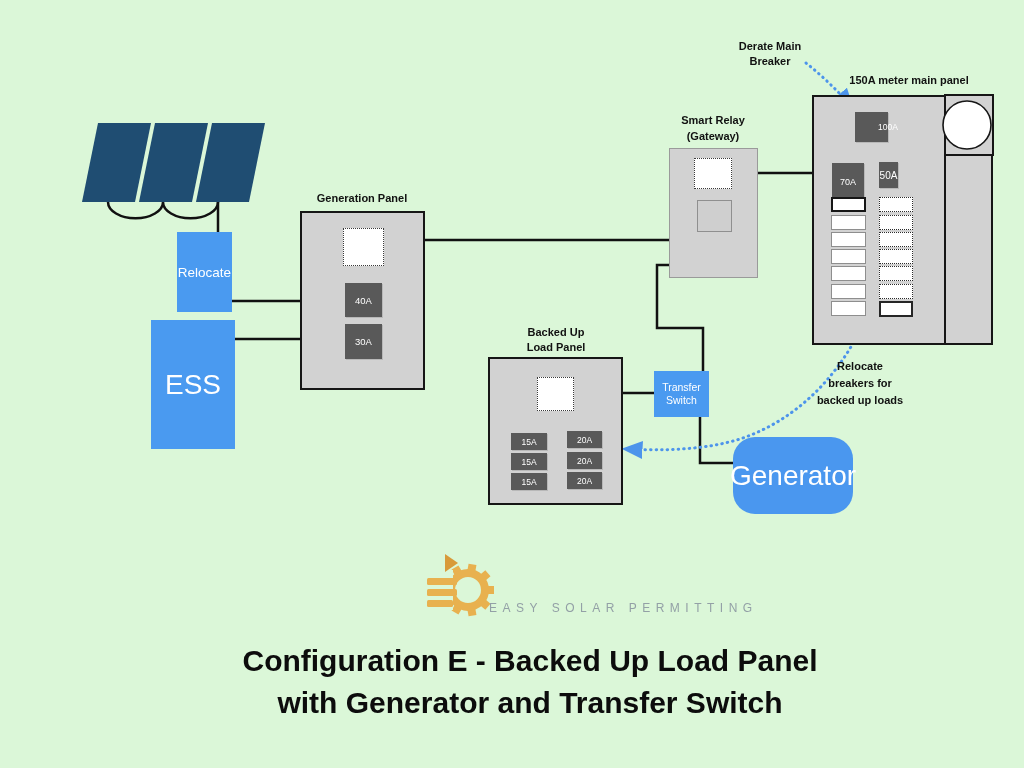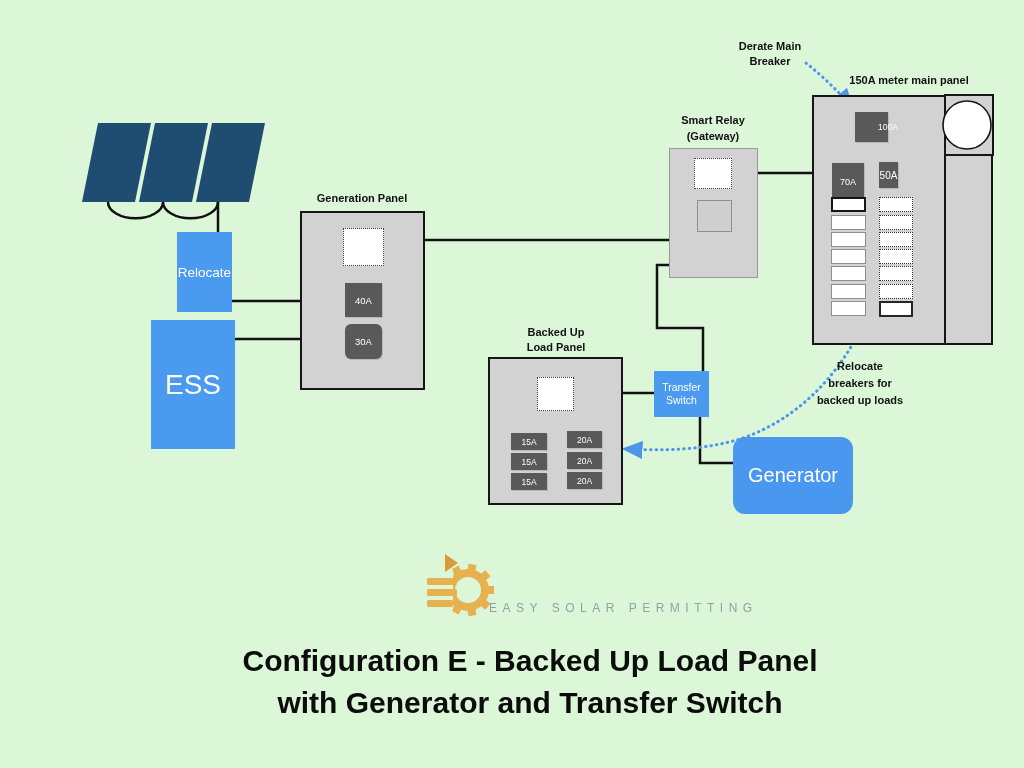--- a/index.html
+++ b/index.html
@@ -70,21 +70,21 @@
   </div>
 
   <div class="lbl" style="left:282px;top:190px;width:160px;">
     <span>Generation Panel</span>
   </div>
   <div class="panel" style="left:300px;top:211px;width:125px;height:179px;"></div>
   <div class="wsq" style="left:343px;top:228px;width:41px;height:38px;"></div>
   <div class="brk" style="left:345px;top:283px;width:37px;height:34px;">
     <span>40A</span>
   </div>
-  <div class="brk" style="left:345px;top:324px;width:37px;height:35px;border-radius:6px;">
+  <div class="brk" style="left:345px;top:324px;width:37px;height:35px;">
     <span>30A</span>
   </div>
 
   <div class="lbl" style="left:653px;top:112px;width:120px;">
     <div>Smart Relay</div>
     <div>(Gateway)</div>
   </div>
   <div class="panel soft" style="left:669px;top:148px;width:89px;height:130px;"></div>
   <div class="wsq" style="left:694px;top:158px;width:38px;height:31px;"></div>
   <div class="switchbox" style="left:697px;top:200px;width:35px;height:32px;"></div>
@@ -158,21 +158,21 @@
   <div class="brk" style="left:567px;top:472px;width:35px;height:17px;font-size:8.5px;">
     <span>20A</span>
   </div>
 
   <div class="bluebox" style="left:654px;top:371px;width:55px;height:46px;font-size:10.5px;line-height:13px;">
     <div>
       <div>Transfer</div>
       <div>Switch</div>
     </div>
   </div>
-  <div class="bluebox" style="left:733px;top:437px;width:120px;height:77px;font-size:20px;border-radius:12px;background:#4a97ef;">
+  <div class="bluebox" style="left:733px;top:437px;width:120px;height:77px;font-size:28px;border-radius:22px;background:#4a97ef;">
     <span>Generator</span>
   </div>
 
   <svg class="layer" width="1024" height="768" viewBox="0 0 1024 768">
     <g transform="translate(425,556)">
       <g fill="#e8b14f">
         <g transform="translate(43,34)">
           <g>
             <rect x="17" y="-4" width="9" height="8" transform="rotate(0)"></rect>
             <rect x="17" y="-4" width="9" height="8" transform="rotate(40)"></rect>

